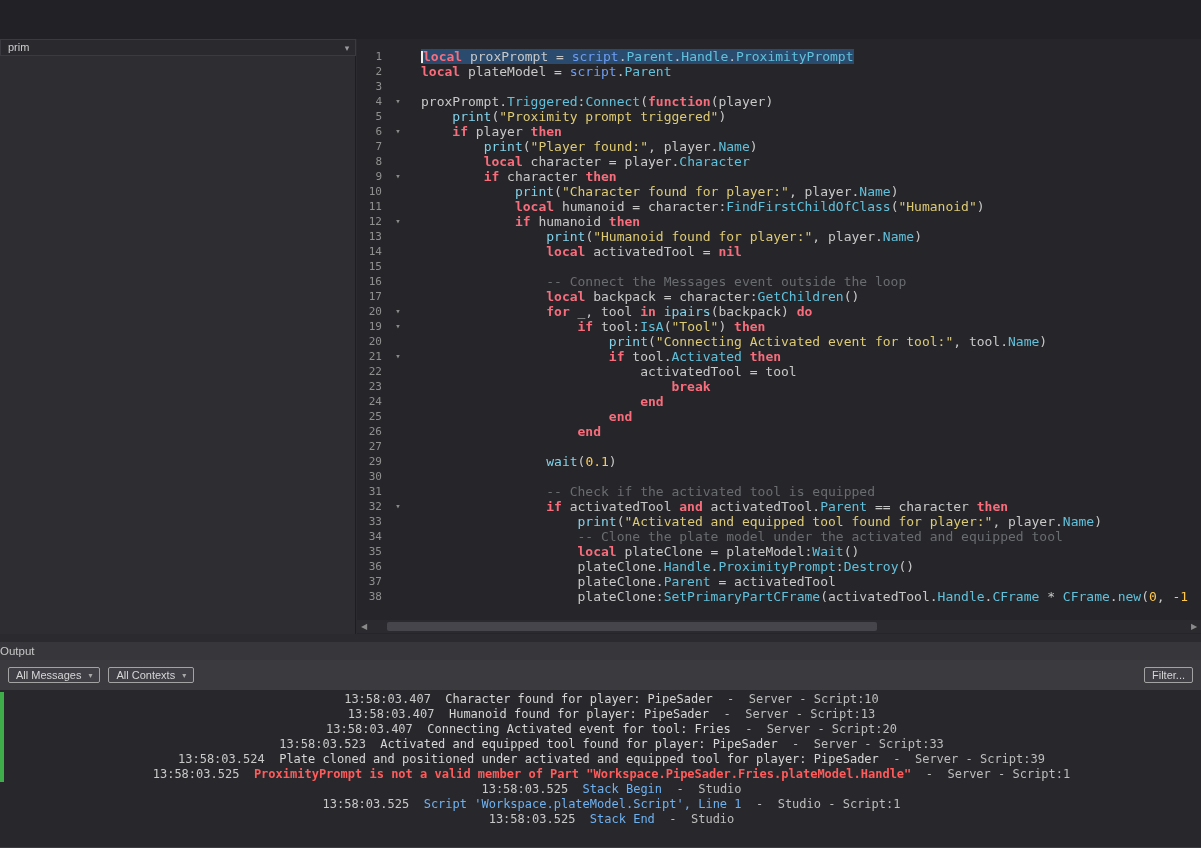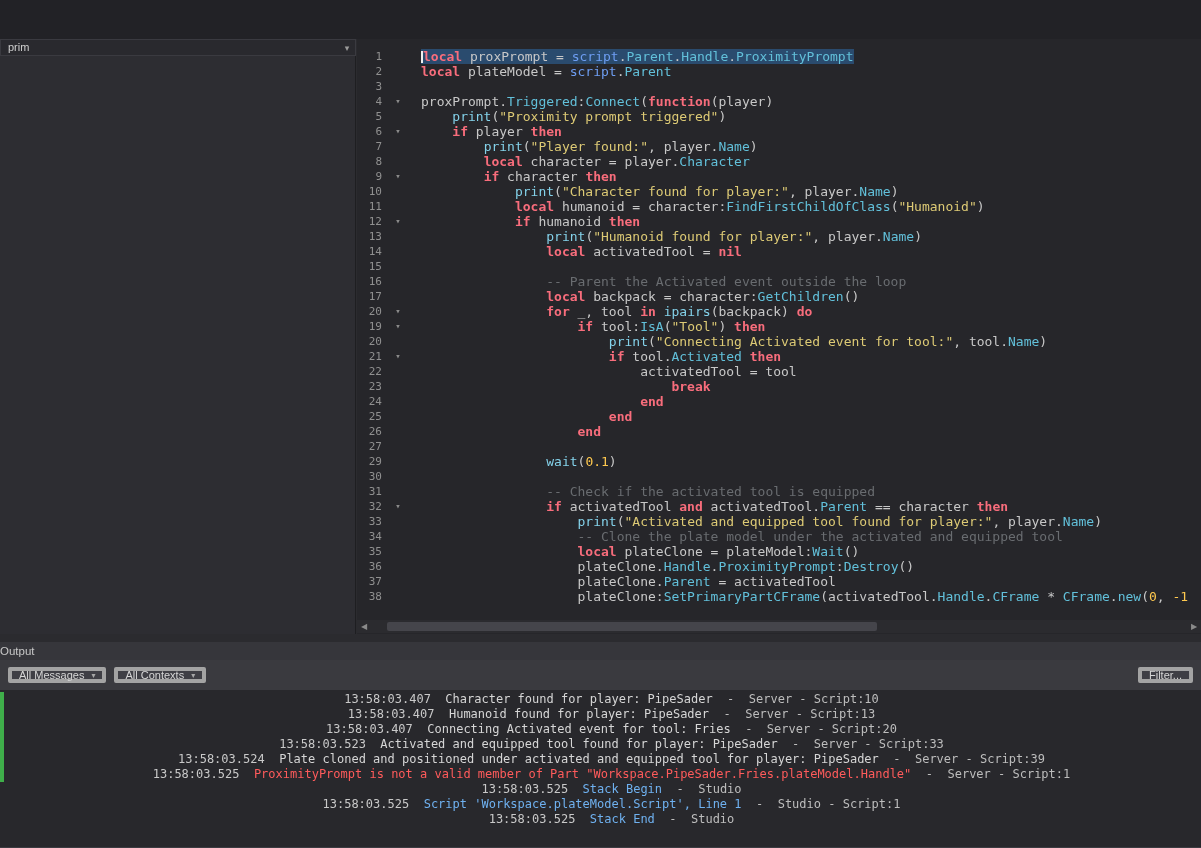--- a/index.html
+++ b/index.html
@@ -41,32 +41,32 @@
              display:flex; align-items:center; }
   .hscroll .arrow { flex:0 0 14px; color:#8a8a8a; font-size:8px; text-align:center; line-height:13px; }
   .hscroll .track { flex:1; position:relative; height:100%; }
   .hscroll .thumb { position:absolute; left:2%; top:2px; width:60%; height:9px; background:#45454b; border-radius:2px; }
 
   
   .output-header { position:absolute; left:0; top:603px; width:1201px; height:18px; background:#36363b;
                    color:#c8c8c8; font-size:11.5px; line-height:18px; }
   .output-toolbar { position:absolute; left:0; top:621px; width:1201px; height:30px; background:#3a3a3f;
                     display:flex; align-items:center; padding:0 8px; gap:8px; }
-  .dropdown, .btn { height:16px; background:#3f3f45; border:4px solid #a3a3a3; border-radius:2px;
+  .dropdown, .btn { height:16px; background:#3f3f45; border:1px solid #a3a3a3; border-radius:2px;
                     color:#d6d6d6; font-size:11px; display:flex; align-items:center; gap:7px; padding:0 7px; }
   .dropdown .chev { color:#a8a8a8; font-size:8px; }
   .btn.filter { margin-left:auto; }
 
   .output-log { position:absolute; left:0; top:651px; width:1201px; height:157px; background:#28282c;
                 padding-top:2px; font-family:"DejaVu Sans Mono",monospace; font-size:12px; overflow:hidden;text-align:center; }
   .out-row { position:relative; height:15px; line-height:15px; white-space:pre; padding-left:22px; }
   .out-row.marked::before { content:""; position:absolute; left:0; top:0; width:4px; height:15px; background:#3fae4a; }
   .out-time { color:#c9c9c9; }
   .out-msg.info { color:#d6d6d6; }
-  .out-msg.error { color:#ff5b5b; }
+  .out-msg.error { color:#ff5b5b;font-weight:bold; }
   .out-msg.stack { color:#6fb1f0; }
   .out-suffix { color:#bdbdbd; }
 
   
   .command-bar { position:absolute; left:0; top:808px; width:1201px; height:23px; background:#2a2a2e;
                  border-top:1px solid #3c3c42; border-bottom:1px solid #3c3c42;
                  display:flex; align-items:center; padding-left:6px;
                  font-family:"DejaVu Sans Mono",monospace; font-size:12px; color:#a0a3a8; }
   .cmd-icon { color:#8a8d92; font-size:10px; margin-right:9px; }
   .bottom-strip { position:absolute; left:0; top:831px; width:1201px; height:17px; background:#222226; }
@@ -93,21 +93,21 @@
         <div class="code-row"><div class="gutter-num">6</div><div class="gutter-fold">▾</div><div class="code-text"><span><span class="tk-t">    </span><span class="tk-k">if</span><span class="tk-t"> player </span><span class="tk-k">then</span></span></div></div>
         <div class="code-row"><div class="gutter-num">7</div><div class="gutter-fold"></div><div class="code-text"><span><span class="tk-t">        </span><span class="tk-b">print</span><span class="tk-t">(</span><span class="tk-s">"Player found:"</span><span class="tk-t">, player.</span><span class="tk-p">Name</span><span class="tk-t">)</span></span></div></div>
         <div class="code-row"><div class="gutter-num">8</div><div class="gutter-fold"></div><div class="code-text"><span><span class="tk-t">        </span><span class="tk-k">local</span><span class="tk-t"> character = player.</span><span class="tk-p">Character</span></span></div></div>
         <div class="code-row"><div class="gutter-num">9</div><div class="gutter-fold">▾</div><div class="code-text"><span><span class="tk-t">        </span><span class="tk-k">if</span><span class="tk-t"> character </span><span class="tk-k">then</span></span></div></div>
         <div class="code-row"><div class="gutter-num">10</div><div class="gutter-fold"></div><div class="code-text"><span><span class="tk-t">            </span><span class="tk-b">print</span><span class="tk-t">(</span><span class="tk-s">"Character found for player:"</span><span class="tk-t">, player.</span><span class="tk-p">Name</span><span class="tk-t">)</span></span></div></div>
         <div class="code-row"><div class="gutter-num">11</div><div class="gutter-fold"></div><div class="code-text"><span><span class="tk-t">            </span><span class="tk-k">local</span><span class="tk-t"> humanoid = character:</span><span class="tk-p">FindFirstChildOfClass</span><span class="tk-t">(</span><span class="tk-s">"Humanoid"</span><span class="tk-t">)</span></span></div></div>
         <div class="code-row"><div class="gutter-num">12</div><div class="gutter-fold">▾</div><div class="code-text"><span><span class="tk-t">            </span><span class="tk-k">if</span><span class="tk-t"> humanoid </span><span class="tk-k">then</span></span></div></div>
         <div class="code-row"><div class="gutter-num">13</div><div class="gutter-fold"></div><div class="code-text"><span><span class="tk-t">                </span><span class="tk-b">print</span><span class="tk-t">(</span><span class="tk-s">"Humanoid found for player:"</span><span class="tk-t">, player.</span><span class="tk-p">Name</span><span class="tk-t">)</span></span></div></div>
         <div class="code-row"><div class="gutter-num">14</div><div class="gutter-fold"></div><div class="code-text"><span><span class="tk-t">                </span><span class="tk-k">local</span><span class="tk-t"> activatedTool = </span><span class="tk-k">nil</span></span></div></div>
         <div class="code-row"><div class="gutter-num">15</div><div class="gutter-fold"></div><div class="code-text"><span></span></div></div>
-        <div class="code-row"><div class="gutter-num">16</div><div class="gutter-fold"></div><div class="code-text"><span><span class="tk-t">                </span><span class="tk-c">-- Parent the Activated event outside the loop</span></span></div></div>
+        <div class="code-row"><div class="gutter-num">16</div><div class="gutter-fold"></div><div class="code-text"><span><span class="tk-t">                </span><span class="tk-c">-- Connect the Messages event outside the loop</span></span></div></div>
         <div class="code-row"><div class="gutter-num">17</div><div class="gutter-fold"></div><div class="code-text"><span><span class="tk-t">                </span><span class="tk-k">local</span><span class="tk-t"> backpack = character:</span><span class="tk-p">GetChildren</span><span class="tk-t">()</span></span></div></div>
         <div class="code-row"><div class="gutter-num">20</div><div class="gutter-fold">▾</div><div class="code-text"><span><span class="tk-t">                </span><span class="tk-k">for</span><span class="tk-t"> _, tool </span><span class="tk-k">in</span><span class="tk-t"> </span><span class="tk-b">ipairs</span><span class="tk-t">(backpack) </span><span class="tk-k">do</span></span></div></div>
         <div class="code-row"><div class="gutter-num">19</div><div class="gutter-fold">▾</div><div class="code-text"><span><span class="tk-t">                    </span><span class="tk-k">if</span><span class="tk-t"> tool:</span><span class="tk-p">IsA</span><span class="tk-t">(</span><span class="tk-s">"Tool"</span><span class="tk-t">) </span><span class="tk-k">then</span></span></div></div>
         <div class="code-row"><div class="gutter-num">20</div><div class="gutter-fold"></div><div class="code-text"><span><span class="tk-t">                        </span><span class="tk-b">print</span><span class="tk-t">(</span><span class="tk-s">"Connecting Activated event for tool:"</span><span class="tk-t">, tool.</span><span class="tk-p">Name</span><span class="tk-t">)</span></span></div></div>
         <div class="code-row"><div class="gutter-num">21</div><div class="gutter-fold">▾</div><div class="code-text"><span><span class="tk-t">                        </span><span class="tk-k">if</span><span class="tk-t"> tool.</span><span class="tk-p">Activated</span><span class="tk-t"> </span><span class="tk-k">then</span></span></div></div>
         <div class="code-row"><div class="gutter-num">22</div><div class="gutter-fold"></div><div class="code-text"><span><span class="tk-t">                            activatedTool = tool</span></span></div></div>
         <div class="code-row"><div class="gutter-num">23</div><div class="gutter-fold"></div><div class="code-text"><span><span class="tk-t">                                </span><span class="tk-k">break</span></span></div></div>
         <div class="code-row"><div class="gutter-num">24</div><div class="gutter-fold"></div><div class="code-text"><span><span class="tk-t">                            </span><span class="tk-k">end</span></span></div></div>
         <div class="code-row"><div class="gutter-num">25</div><div class="gutter-fold"></div><div class="code-text"><span><span class="tk-t">                        </span><span class="tk-k">end</span></span></div></div>
         <div class="code-row"><div class="gutter-num">26</div><div class="gutter-fold"></div><div class="code-text"><span><span class="tk-t">                    </span><span class="tk-k">end</span></span></div></div>

